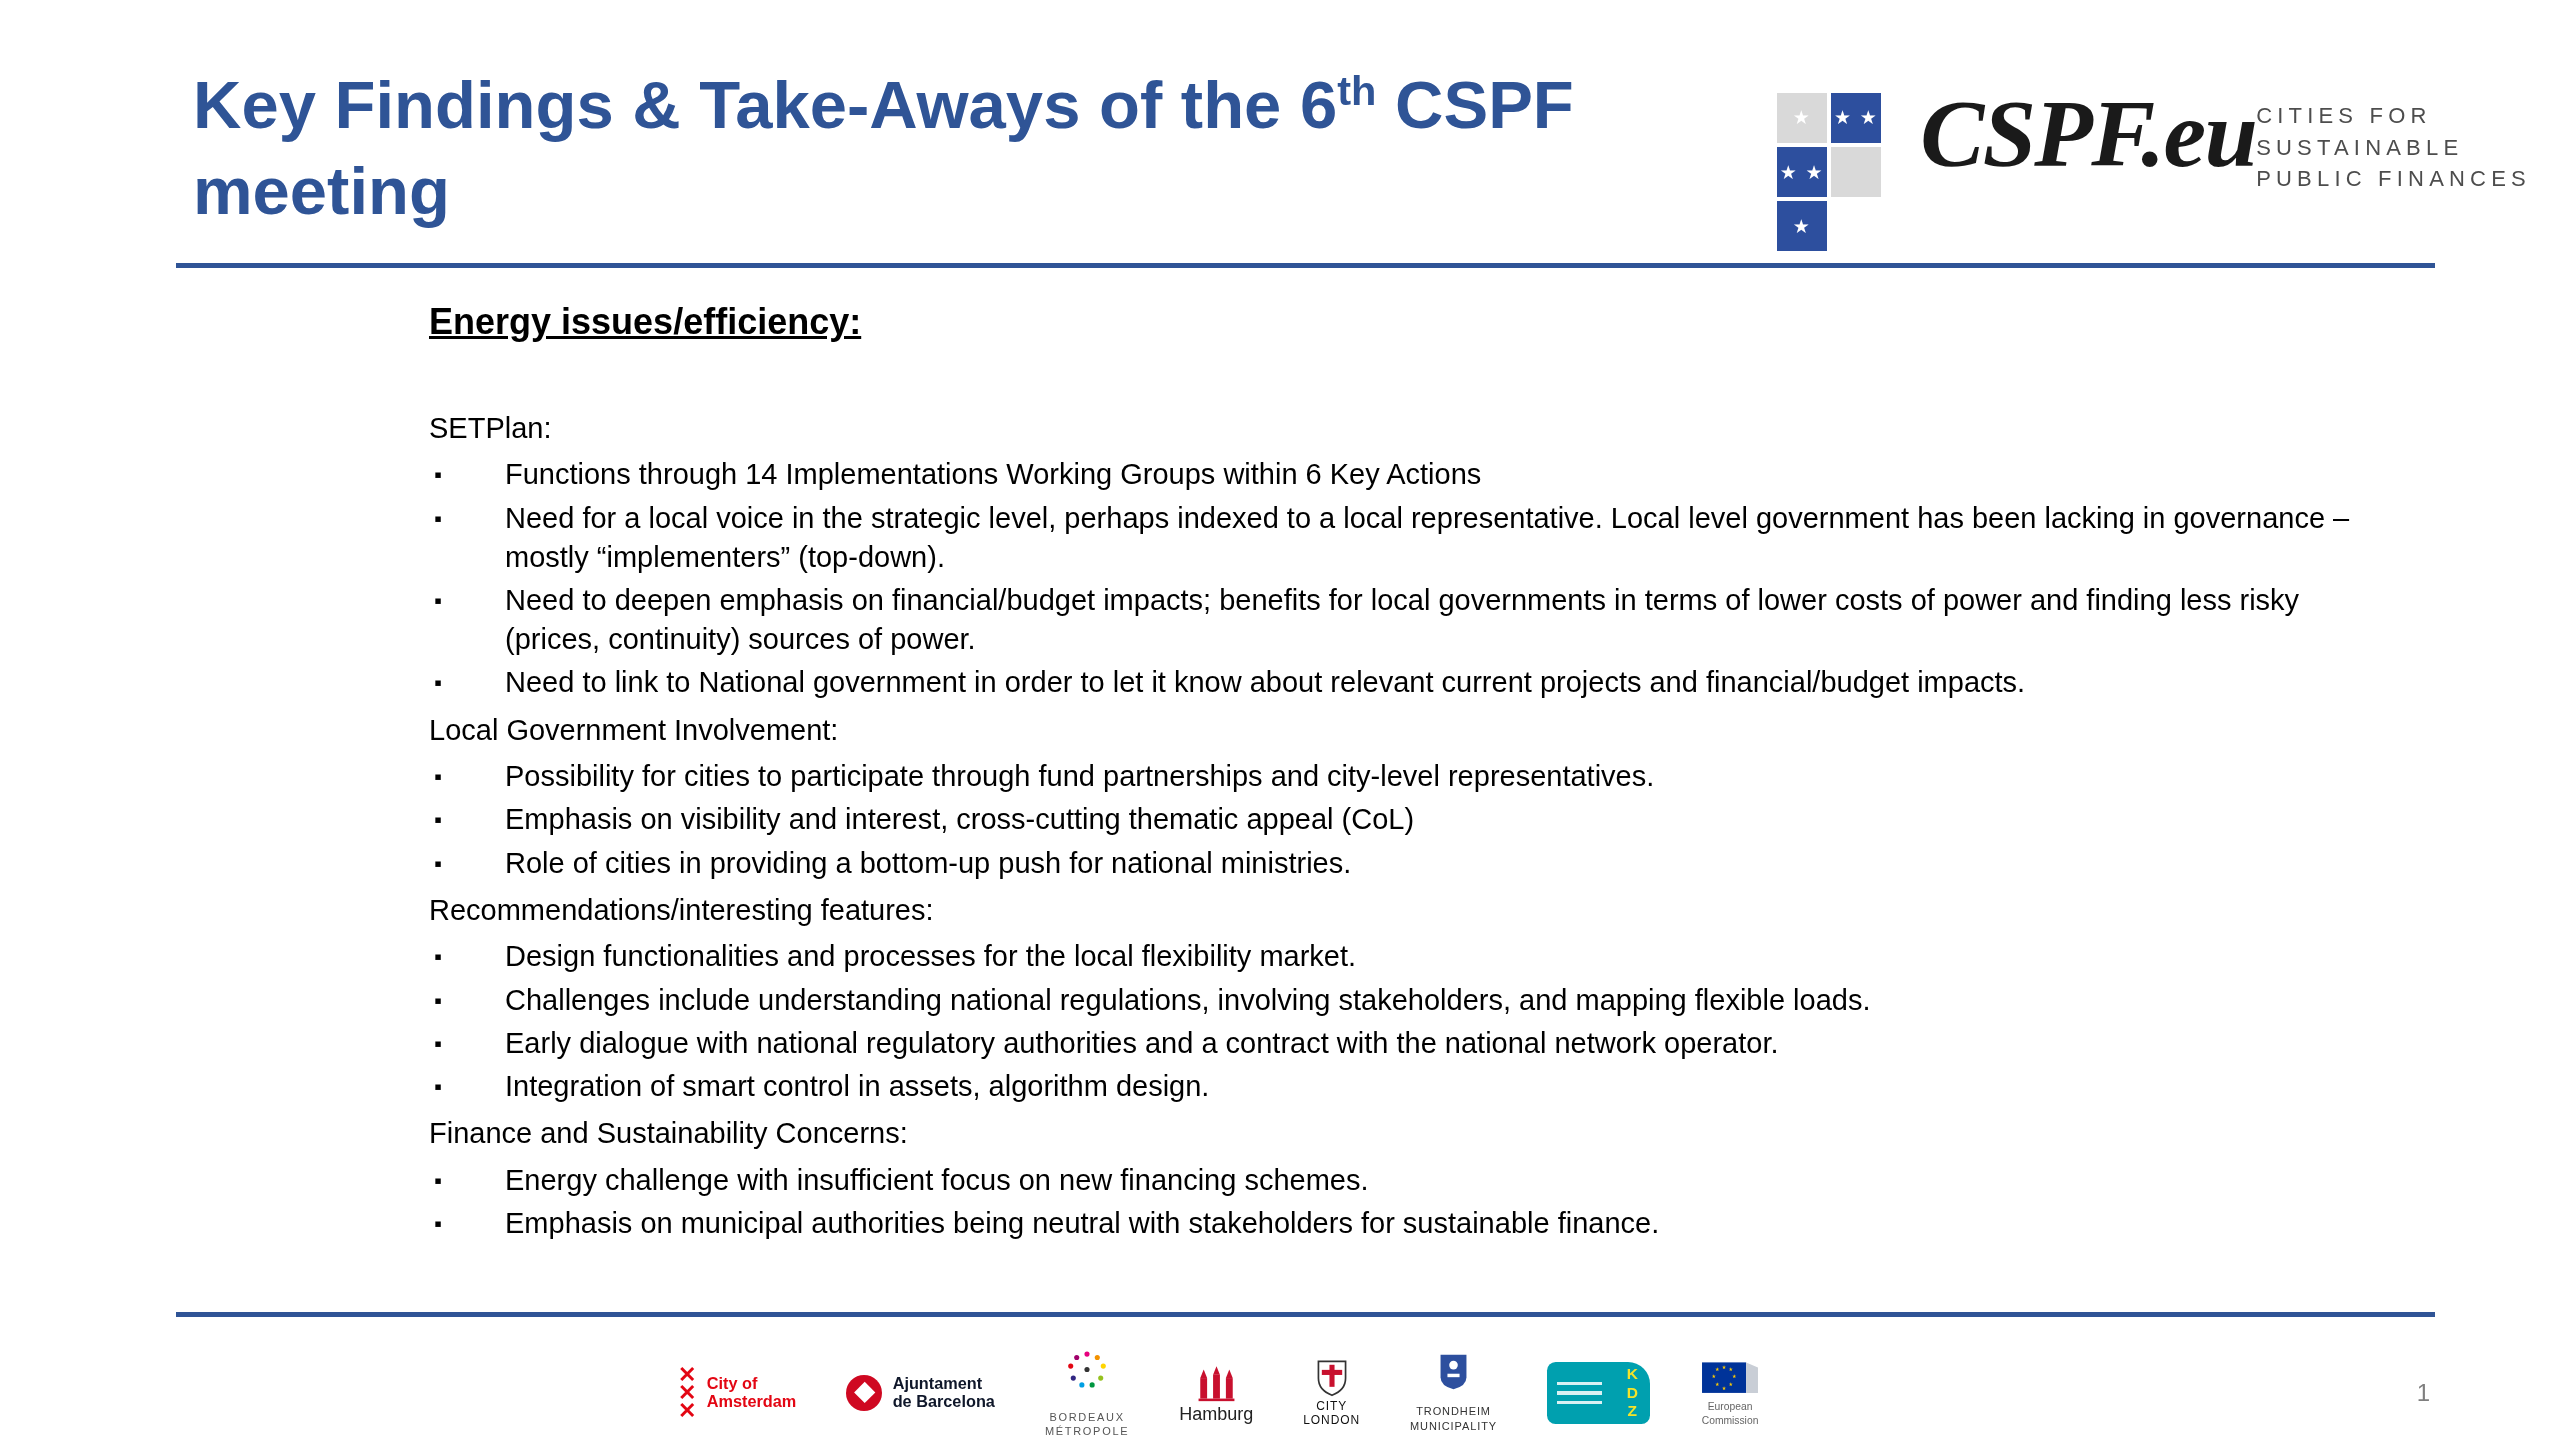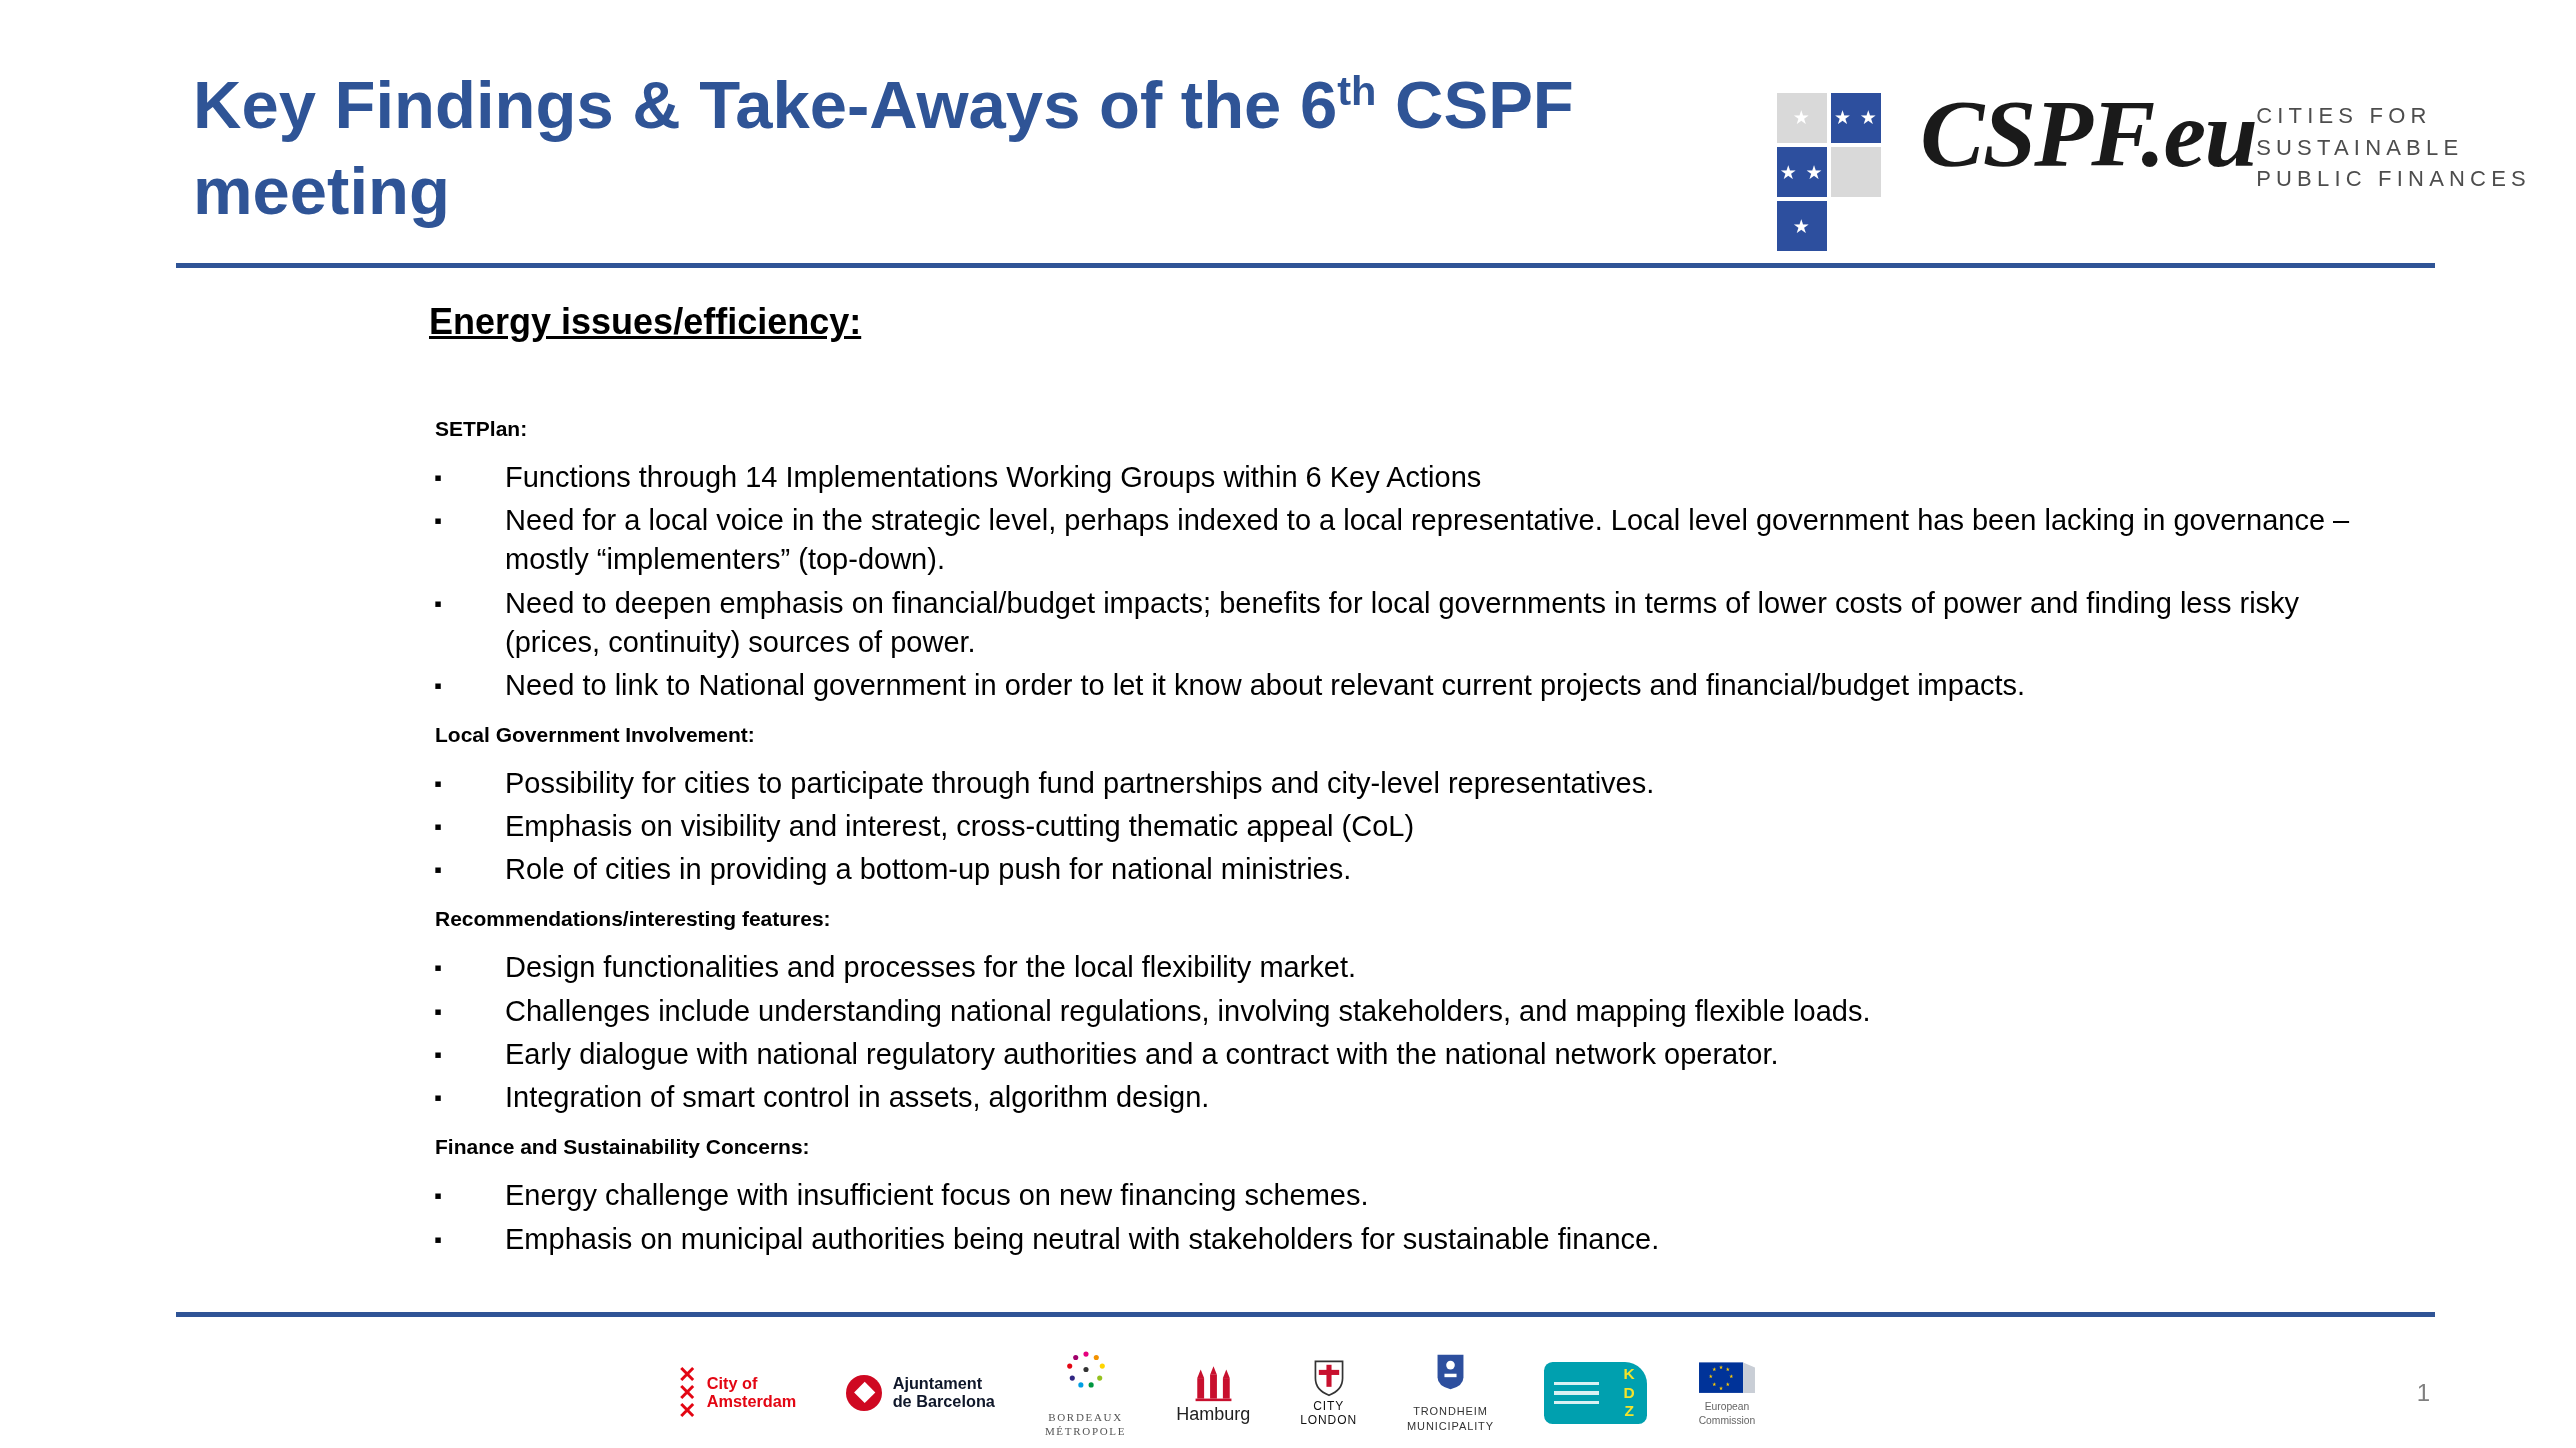--- a/index.html
+++ b/index.html
@@ -25,39 +25,39 @@
                    font-size:96px; line-height:1; color:#1a1a1a; letter-spacing:-1.7px; }
   .cspf-tagline { margin-top:13.7px; font-size:22px; letter-spacing:5.2px; color:#4d4d4d; line-height:1.45; }
 
   .rule { position:absolute; left:176px; right:141px; height:5.2px; background:#2F5496; }
   .rule.top { top:263px; }
   .rule.bottom { top:1312px; }
 
   
   .content { position:absolute; left:429px; top:301px; width:1932px; font-size:29px; }
   .content h2 { font-size:36px; font-weight:700; text-decoration:underline; margin:0 0 62px 0; }
-  .content h3 { font-size:21px; font-weight:700; margin:6px; line-height:47px; }
+  .content h3 { font-size:29px; font-weight:400; margin:0; line-height:47px; }
   .content ul { list-style:none; margin:0; padding:0; }
   .content li { position:relative; padding-left:76px; line-height:39px; margin:3.4px 0 4.3px 0; }
   .content li::before { content:"▪"; position:absolute; left:5.2px; top:0; font-size:22px; line-height:39px; }
 
   
   .footer-logos { position:absolute; left:678px; top:1346px; height:94px;
                   display:flex; align-items:center; gap:50px; }
   .flogo { display:flex; align-items:center; gap:10.3px; }
 
   .ams-crosses { display:flex; flex-direction:column; line-height:0.82; color:#e30613; font-weight:700; font-size:22px; }
   .ams-text { color:#e30613; font-weight:700; font-size:16.3px; line-height:1.1; }
 
   .bcn-mark { width:36px; height:36px; background:#cf0821; border-radius:50%; position:relative; }
   .bcn-mark::after { content:""; position:absolute; inset:10.3px; background:#fff; transform:rotate(45deg); }
   .bcn-text { font-weight:700; font-size:16.3px; line-height:1.1; color:#0f172a; }
 
   .stack-col { display:flex; flex-direction:column; align-items:center; }
-  .bdx-text { font-size:11px; letter-spacing:1.7px; color:#555; line-height:1.25; text-align:center; margin-top:19px;font-family:Liberation Serif, serif; }
+  .bdx-text { font-size:11px; letter-spacing:1.7px; color:#555; line-height:1.25; text-align:center; margin-top:19px; }
 
   .ham-text { font-size:18px; color:#222; margin-top:1.7px; }
 
   .lon-text { font-size:12px; color:#111; line-height:1.2; text-align:center; letter-spacing:0.9px; margin-top:1.7px; }
 
   .trd-text { font-size:11px; color:#333; line-height:1.3; text-align:center; letter-spacing:0.9px; margin-top:13px; }
 
   .kdz-box { width:103px; height:62px; background:#00a0af; border-radius:8.6px 22px 8.6px 8.6px;
              display:flex; align-items:center; justify-content:space-between; padding:6.9px 10.3px; box-sizing:border-box; }
   .kdz-lines { display:flex; flex-direction:column; gap:6px; }

